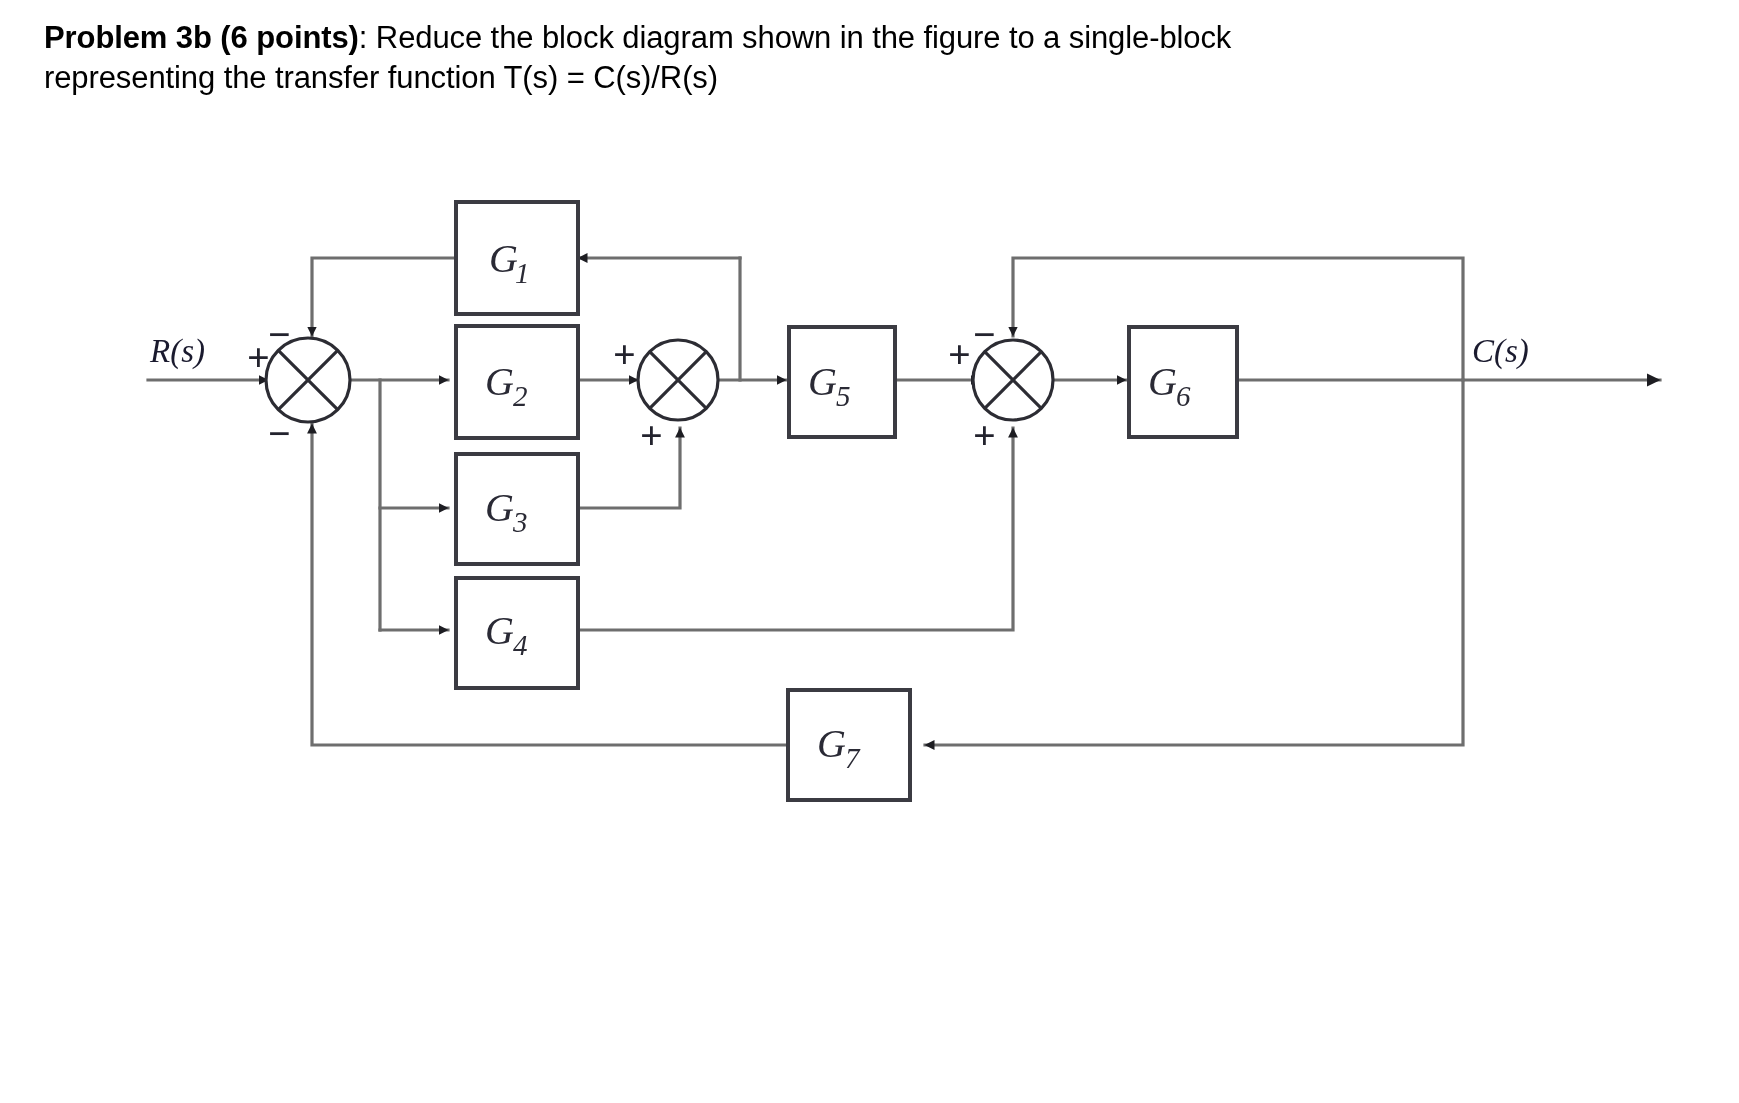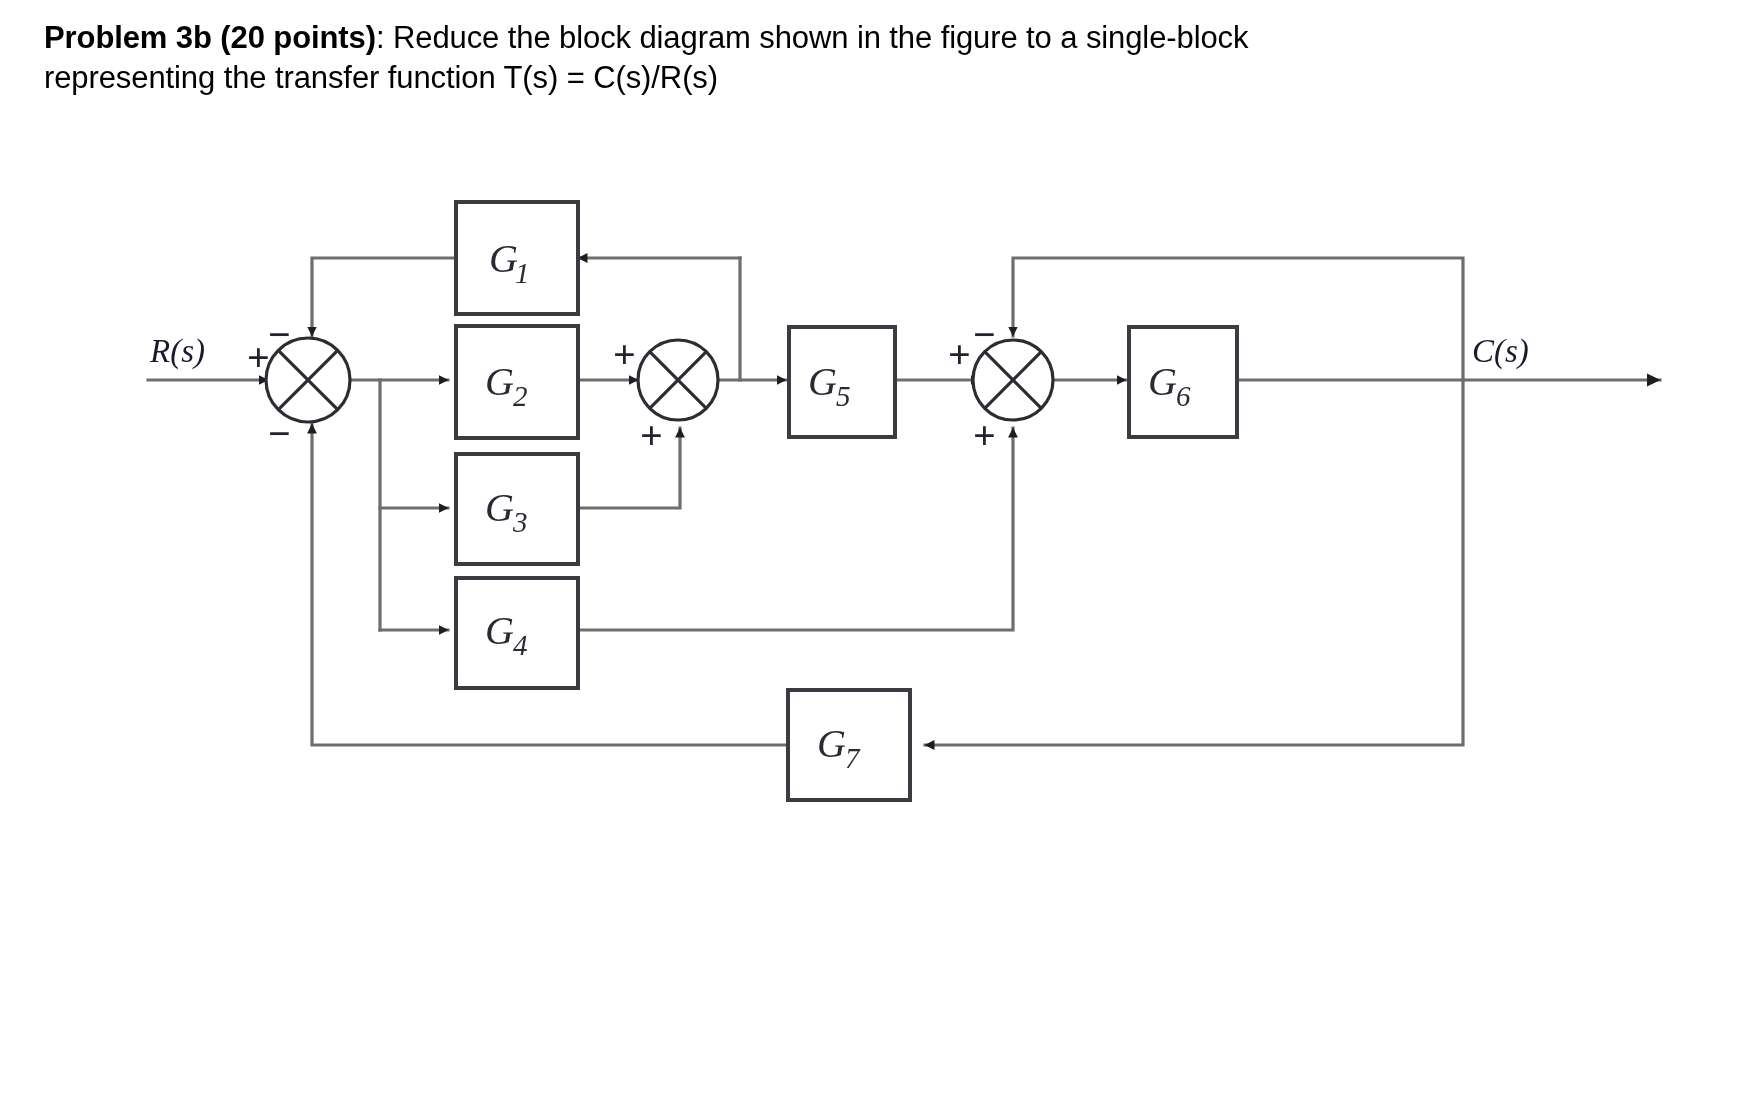--- a/index.html
+++ b/index.html
@@ -63,21 +63,21 @@
     font-weight: 700;
     fill: #23232e;
   }
 </style>
 </head>
 <body>
 
 <div id="page">
 
   <div class="prompt">
-    <span class="bold">Problem 3b (20 points)</span><span>: Reduce the block diagram shown in the figure to a single-block representing the transfer function T(s) = C(s)/R(s)</span>
+    <span class="bold">Problem 3b (6 points)</span><span>: Reduce the block diagram shown in the figure to a single-block representing the transfer function T(s) = C(s)/R(s)</span>
   </div>
 
   <svg id="diagram" width="1739" height="1103" viewBox="0 0 1739 1103">
     <defs>
       <marker id="ah" markerWidth="11" markerHeight="11" refX="9.5" refY="5.5" orient="auto" markerUnits="userSpaceOnUse">
         <path d="M0,0.6 L10,5.5 L0,10.4 z" fill="#1d1d22"></path>
       </marker>
       <marker id="ahbig" markerWidth="15" markerHeight="15" refX="13" refY="7.5" orient="auto" markerUnits="userSpaceOnUse">
         <path d="M0,1 L13.5,7.5 L0,14 z" fill="#1d1d22"></path>
       </marker>

